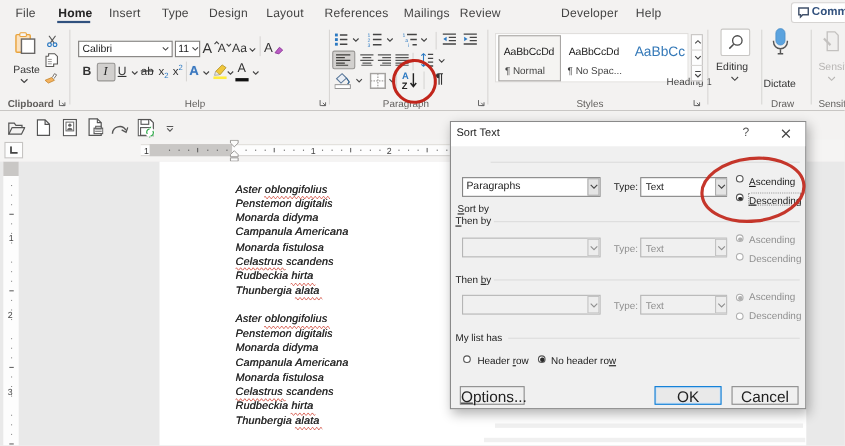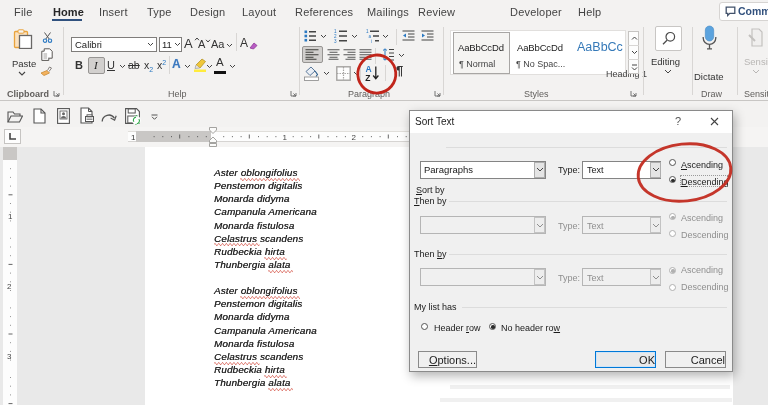--- a/index.html
+++ b/index.html
@@ -9,21 +9,21 @@
 .t{position:absolute;white-space:nowrap;}
 .glabel{position:absolute;font-size:9px;color:#605e5c;white-space:nowrap;}
 .vsep{position:absolute;width:1px;background:#d8d6d4;top:27px;height:68px;}
 .launch{position:absolute;width:7px;height:7px;}
 .cbx{position:absolute;background:#fff;border:1px solid #848484;}
 .cbxd{position:absolute;background:#f0f0f0;border:1px solid #b5b5b5;}
 .radio{position:absolute;width:7px;height:7px;border-radius:50%;background:#fff;border:1px solid #555;}
 .radio.on:after{content:"";position:absolute;left:1.5px;top:1.5px;width:3.6px;height:3.6px;border-radius:50%;background:#2b2b2b;}
 .radio.dis{border-color:#b0b0b0;}
 .radio.dis.on:after{background:#b0b0b0;}
-.btn{position:absolute;background:#e8e8e8;border:1px solid #919191;font-size:11px;color:#222;text-align:right;}
+.btn{position:absolute;background:#e8e8e8;border:1px solid #919191;font-size:14px;color:#222;text-align:center;}
 </style></head>
 <body>
 <div id="app">
 
 <div class="abs" style="left:0;top:0;width:768px;height:23px;background:#f3f2f1;"></div>
 <div class="t" style="font-size:11px;color:#444;letter-spacing:0.2px;top:6px;left:14px;">File</div>
 <div class="t" style="font-size:11px;color:#262626;font-weight:bold;letter-spacing:0.1px;top:6px;left:53px;">Home</div>
 <div class="abs" style="left:52px;top:18.5px;width:30px;height:2.5px;background:#30517e;"></div>
 <div class="t" style="font-size:11px;color:#444;letter-spacing:0.2px;top:6px;left:99px;">Insert</div>
 <div class="t" style="font-size:11px;color:#444;letter-spacing:0.2px;top:6px;left:147px;">Type</div>

